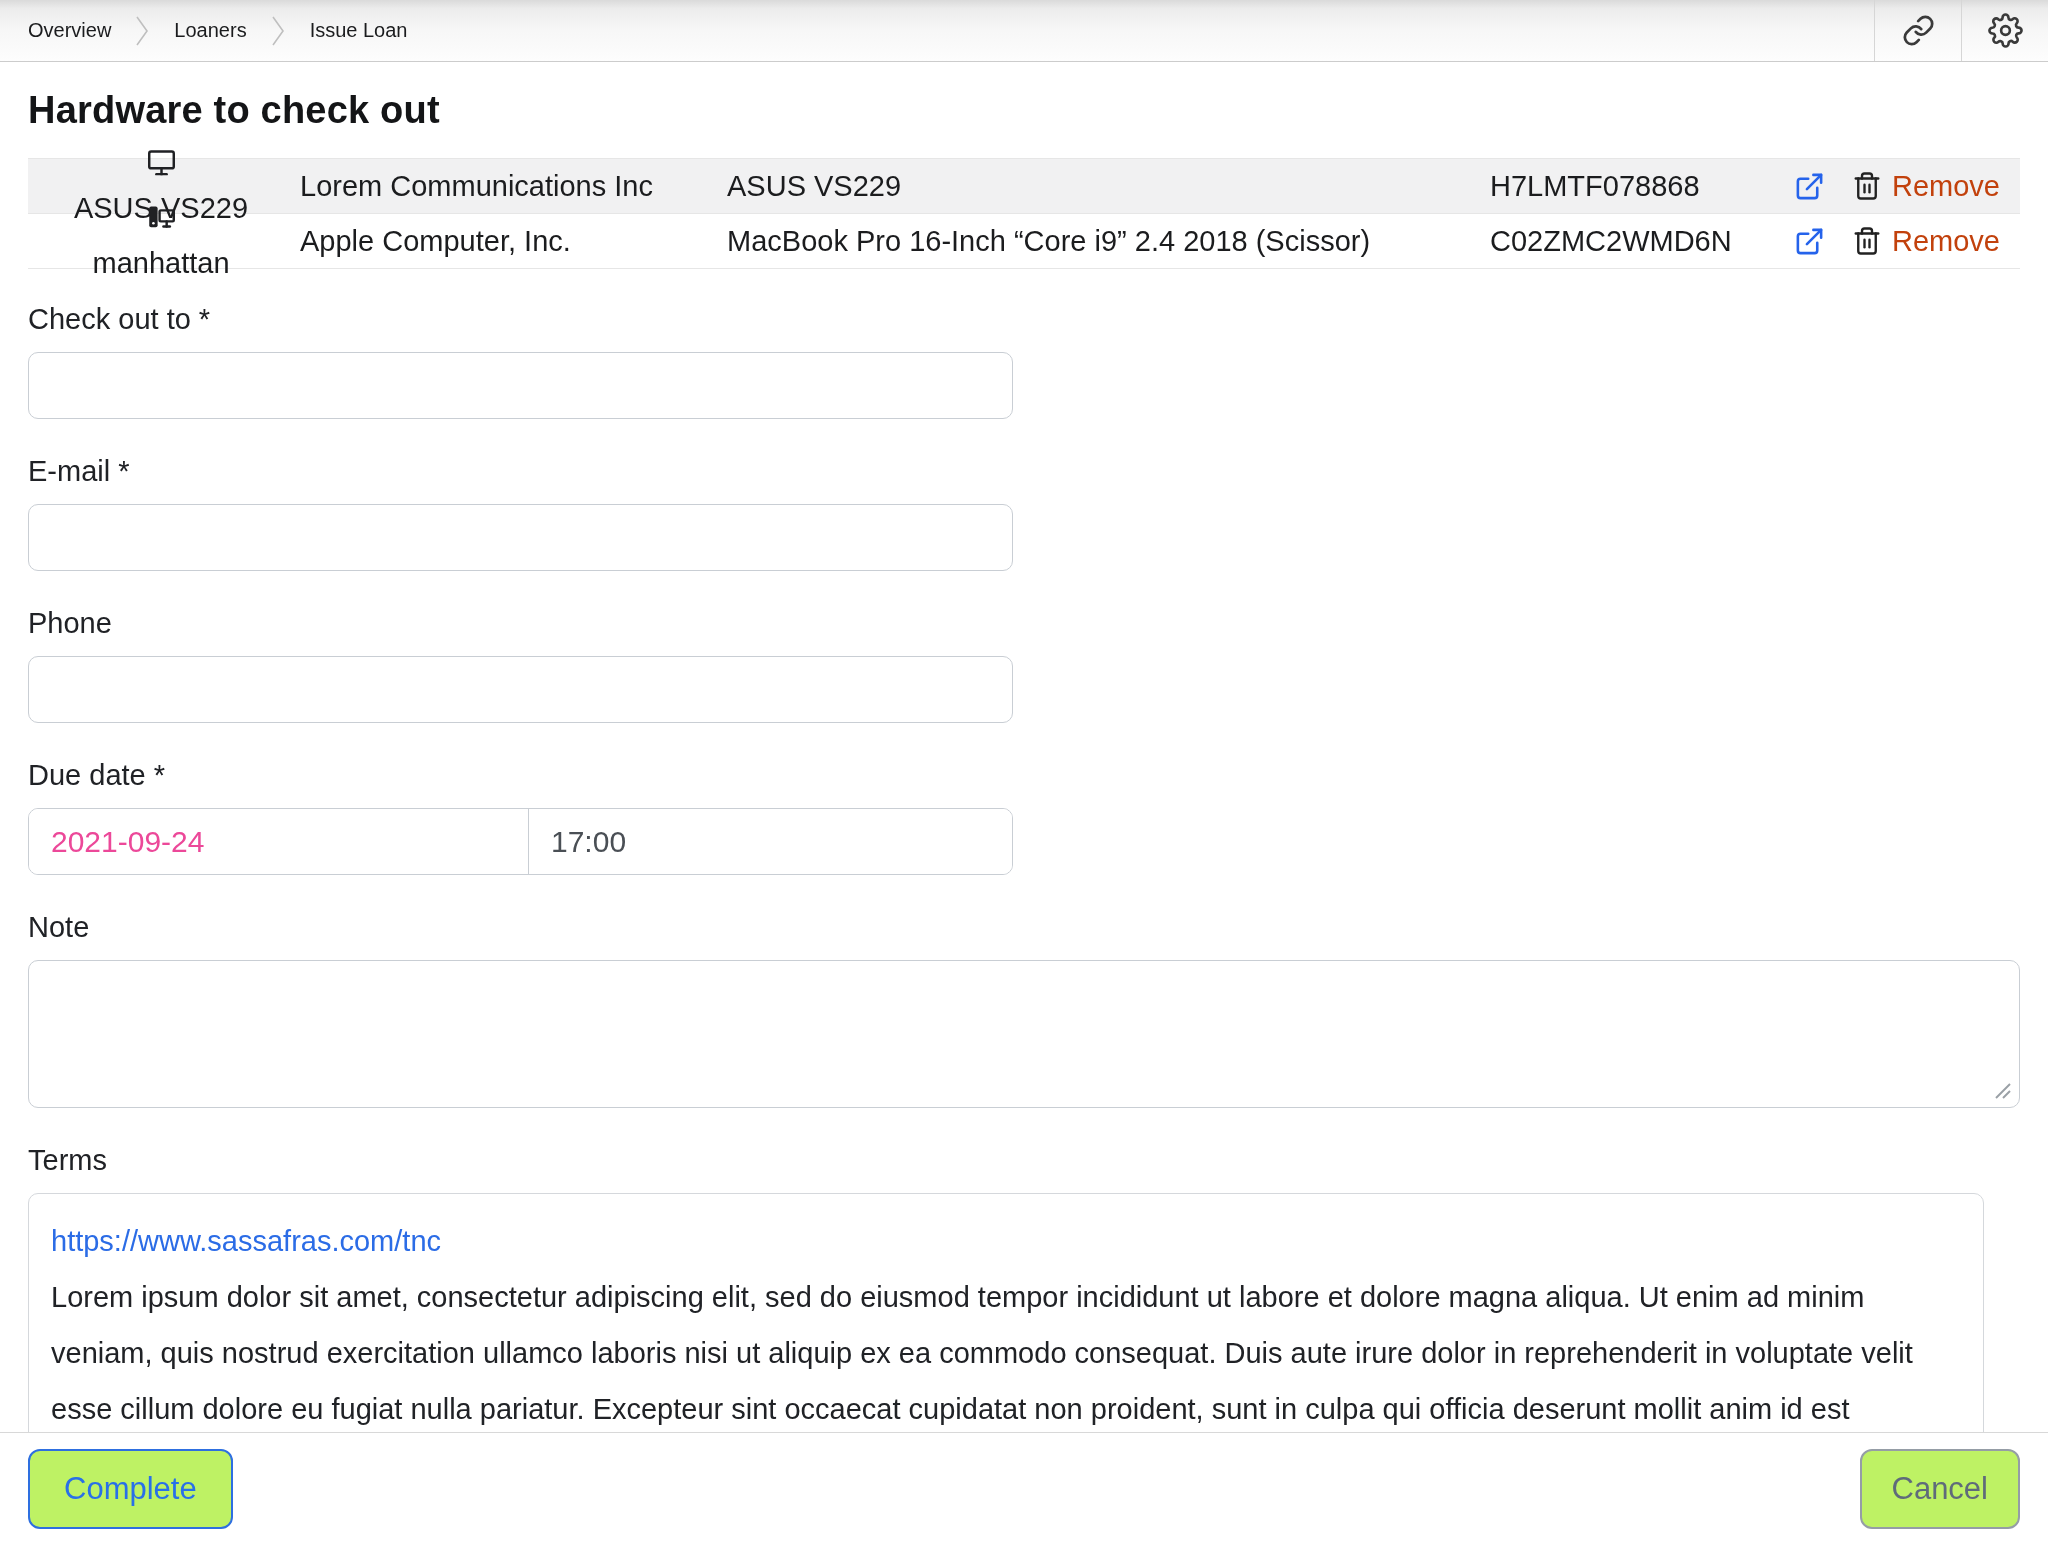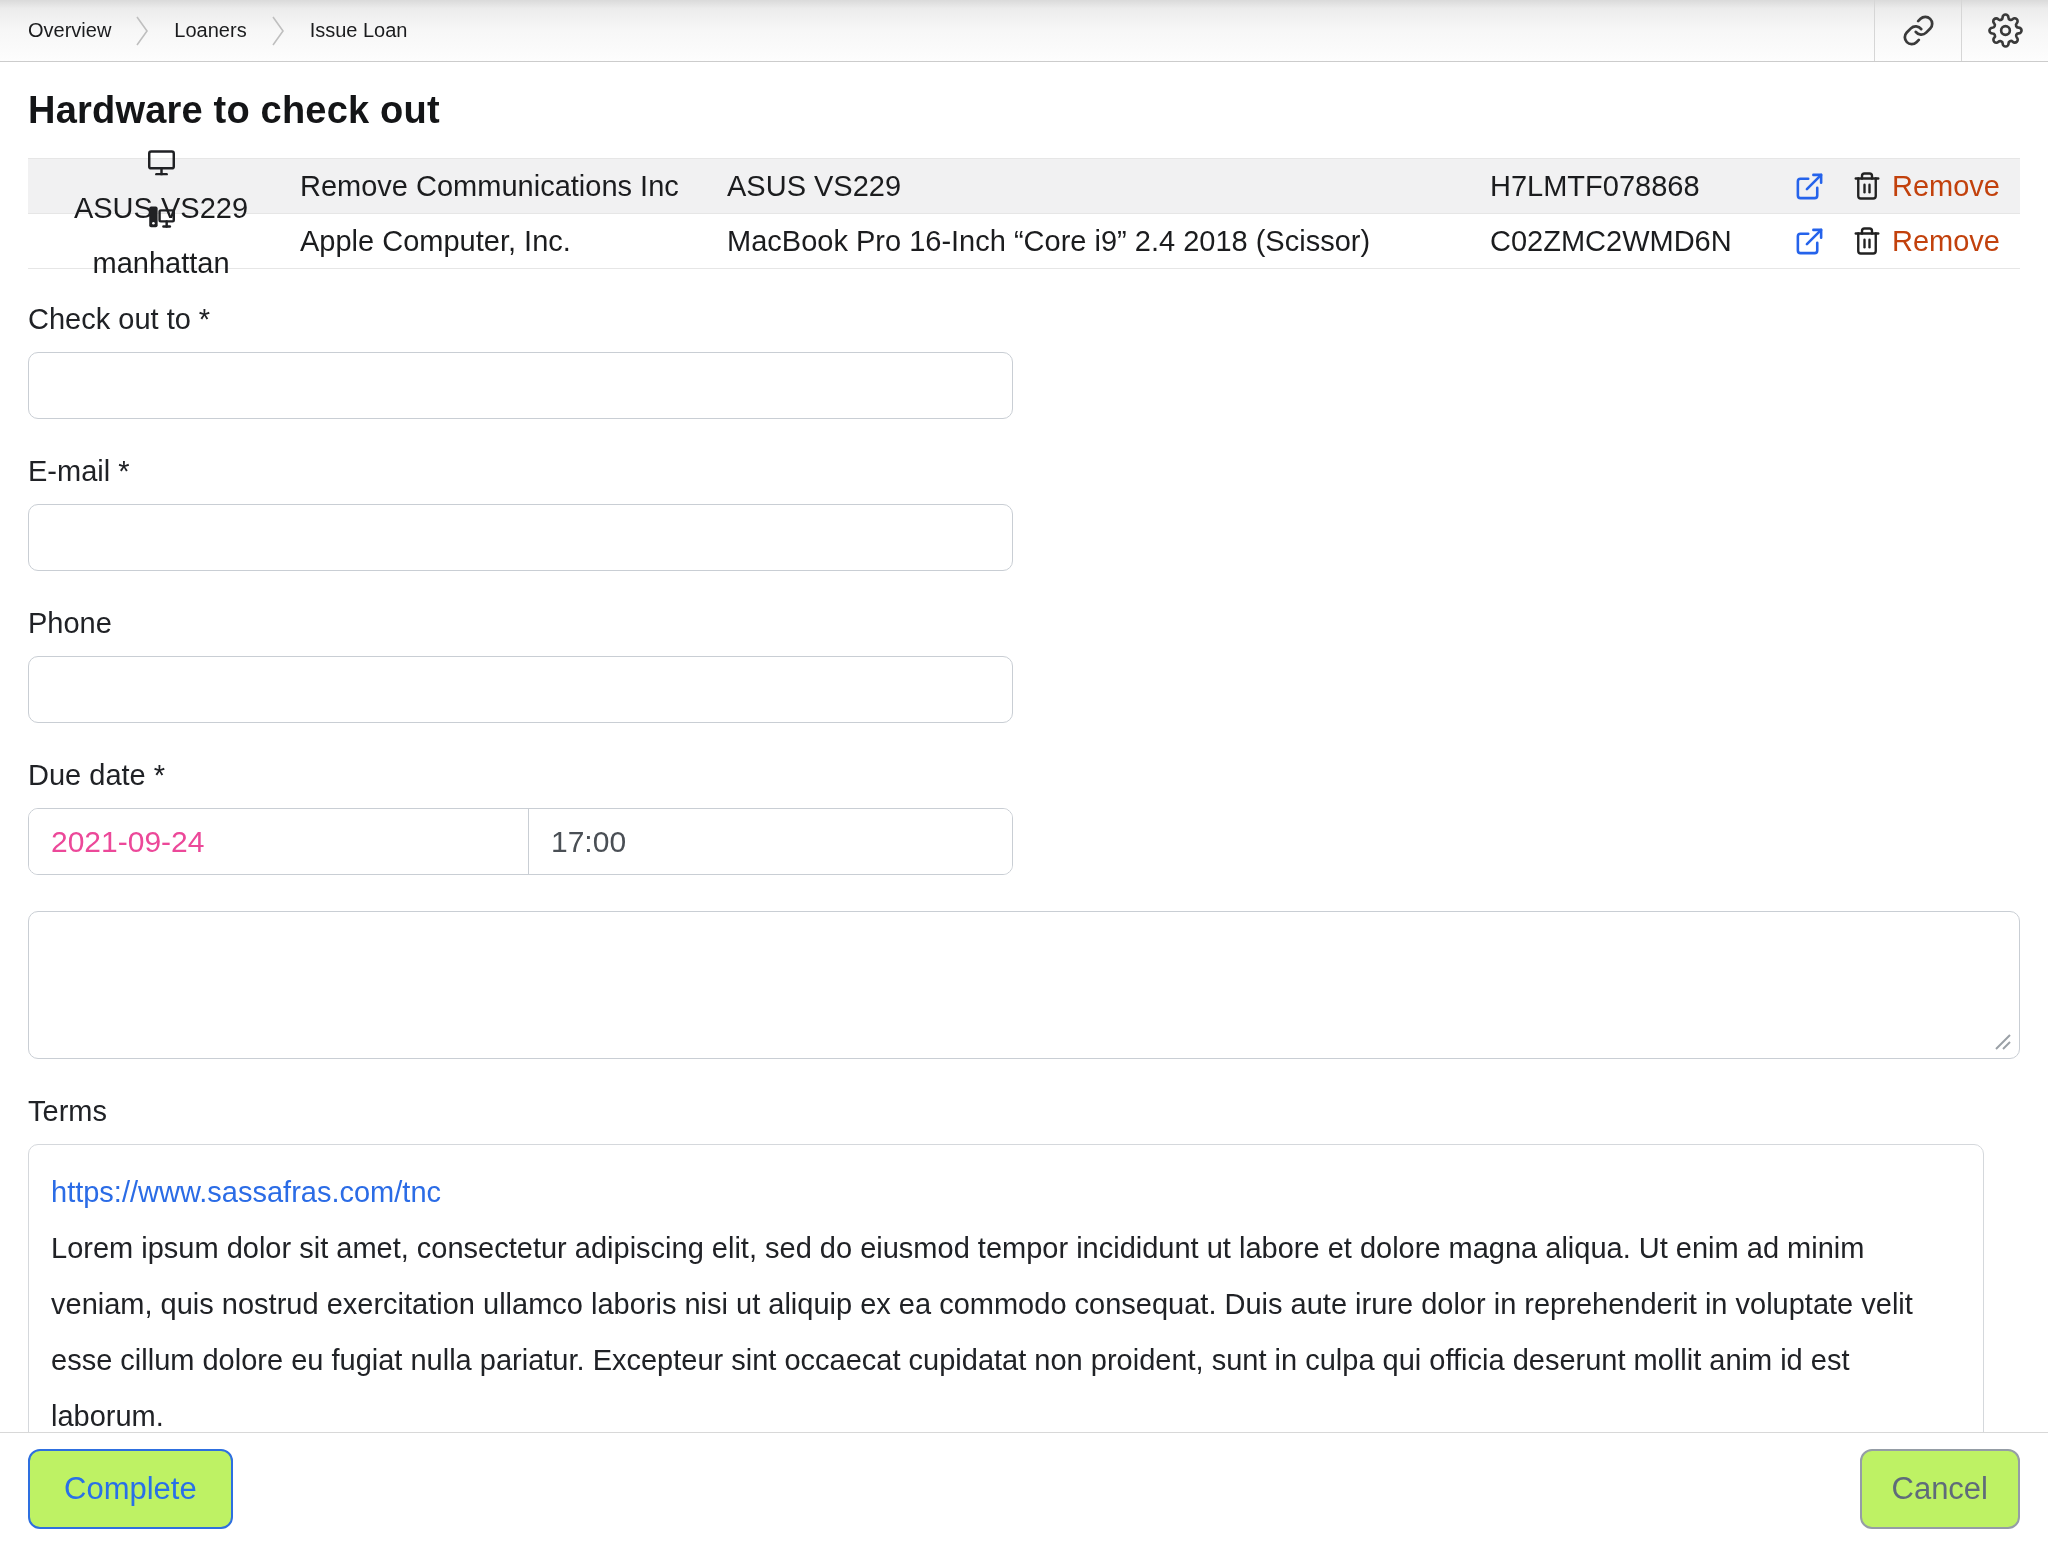--- a/index.html
+++ b/index.html
@@ -130,21 +130,21 @@
       <div class="hw-cell c-name">
         <span class="hw-icon">
           <svg width="31" height="31" viewBox="0 0 24 24" fill="none" stroke="#202124" stroke-width="1.9" stroke-linecap="round" stroke-linejoin="round">
             <rect x="2.5" y="3.5" width="19" height="13" rx="1.5"></rect>
             <line x1="8" y1="21" x2="16" y2="21"></line>
               <line x1="12" y1="17" x2="12" y2="21"></line>
           </svg>
         </span>
         <span>ASUS VS229</span>
       </div>
-      <div class="hw-cell c-maker">Remove Communications Inc</div>
+      <div class="hw-cell c-maker">Lorem Communications Inc</div>
       <div class="hw-cell c-product">ASUS VS229</div>
       <div class="hw-cell c-serial">H7LMTF078868</div>
       <div class="c-open">
         <button class="icon-btn">
           <svg width="31" height="31" viewBox="0 0 24 24" fill="none" stroke="#2563eb" stroke-width="2" stroke-linecap="round" stroke-linejoin="round">
             <path d="M18 13v6a2 2 0 0 1-2 2H5a2 2 0 0 1-2-2V8a2 2 0 0 1 2-2h6"></path>
             <polyline points="15 3 21 3 21 9"></polyline>
               <line x1="10" y1="14" x2="21" y2="3"></line>
           </svg>
         </button>
@@ -223,20 +223,21 @@
 
   <div class="field">
     <label class="field-label">Due date *</label>
     <div class="datetime-group">
       <input class="dt-date" type="text" value="2021-09-24" style="">
       <input class="dt-time" type="text" value="17:00" style="">
     </div>
   </div>
 
   <div class="field">
+    <label class="field-label">Note</label>
     <div class="note-wrap">
       <textarea class="note-area" style=""></textarea>
       <span class="resize-grip">
         <svg width="22" height="22" viewBox="0 0 22 22">
           <line x1="6" y1="20" x2="20" y2="6" stroke="#9aa0a6" stroke-width="2"></line>
           <line x1="13" y1="20" x2="20" y2="13" stroke="#9aa0a6" stroke-width="2"></line>
         </svg>
       </span>
     </div>
   </div>

